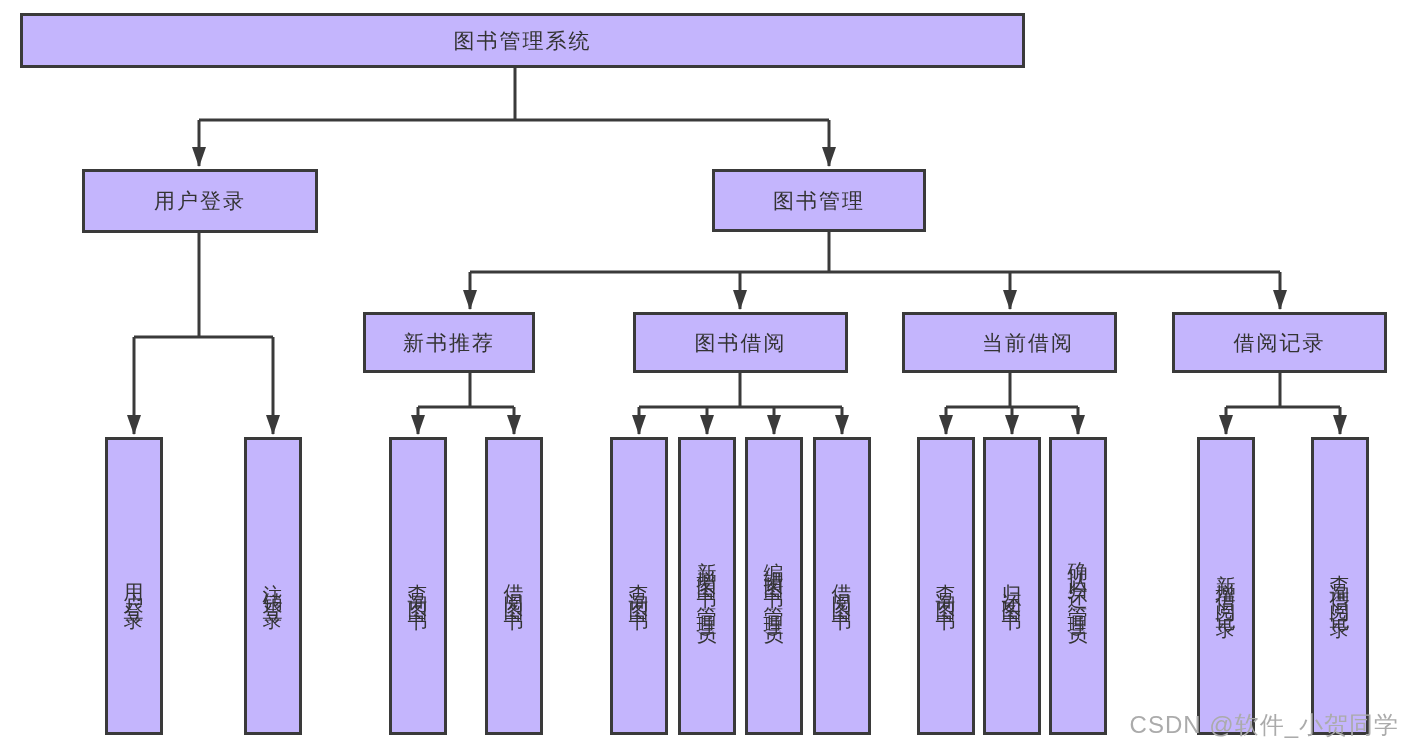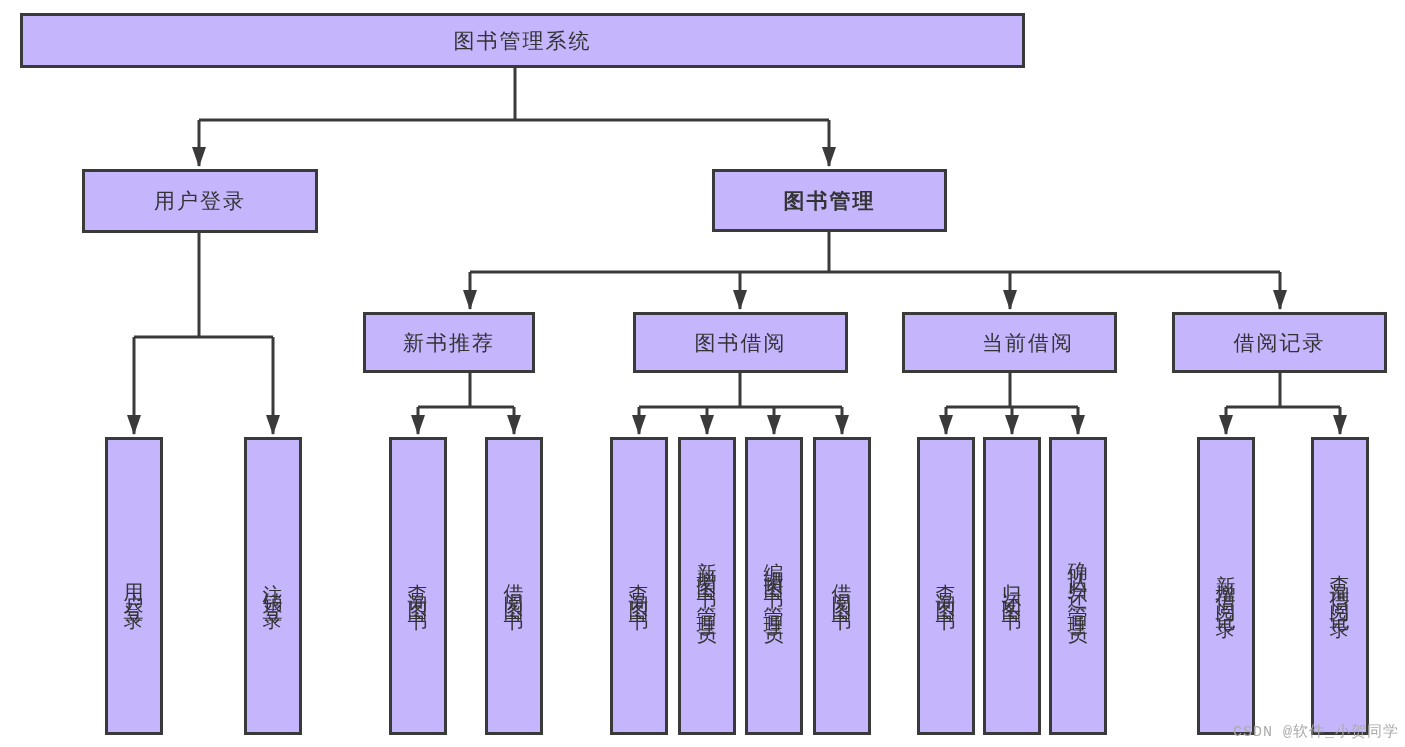--- a/index.html
+++ b/index.html
@@ -42,23 +42,22 @@
     top: 437px;
     height: 298px;
     line-height: 1;
   }
   .watermark {
     position: absolute;
     right: 6px;
     bottom: 6px;
     z-index: 3;
     color: #ababab;
-    font-size: 15px;
+    font-size: 24px;
     letter-spacing: 1px;
-    font-family: Liberation Mono, monospace;
   }
 </style>
 </head>
 <body>
 
 <div class="stage">
 
   <svg class="connectors" width="1405" height="747" viewBox="0 0 1405 747">
     <defs>
       <marker id="arrow" viewBox="0 0 20 14" refX="19" refY="7" markerWidth="20" markerHeight="14" markerUnits="userSpaceOnUse" orient="auto">
@@ -98,21 +97,21 @@
 
       <path d="M1280,373 V407 M1226,407 H1340"></path>
       <path d="M1226,407 V434" marker-end="url(#arrow)"></path>
       <path d="M1340,407 V434" marker-end="url(#arrow)"></path>
     </g>
   </svg>
 
   <div class="node" style="left:20px; top:13px; width:1005px; height:55px;">图书管理系统</div>
 
   <div class="node" style="left:82px; top:169px; width:236px; height:64px;">用户登录</div>
-  <div class="node" style="left:712px; top:169px; width:235px; height:63px;font-weight:bold;">图书管理</div>
+  <div class="node" style="left:712px; top:169px; width:214px; height:63px;">图书管理</div>
 
   <div class="node" style="left:363px; top:312px; width:172px; height:61px;">新书推荐</div>
   <div class="node" style="left:633px; top:312px; width:215px; height:61px;">图书借阅</div>
   <div class="node" style="left:902px; top:312px; width:215px; height:61px;padding-left:37px;">当前借阅</div>
   <div class="node" style="left:1172px; top:312px; width:215px; height:61px;">借阅记录</div>
 
   <div class="node v" style="left:105px;">用户登录</div>
   <div class="node v" style="left:244px;">注销登录</div>
 
   <div class="node v" style="left:389px;">查询图书</div>

